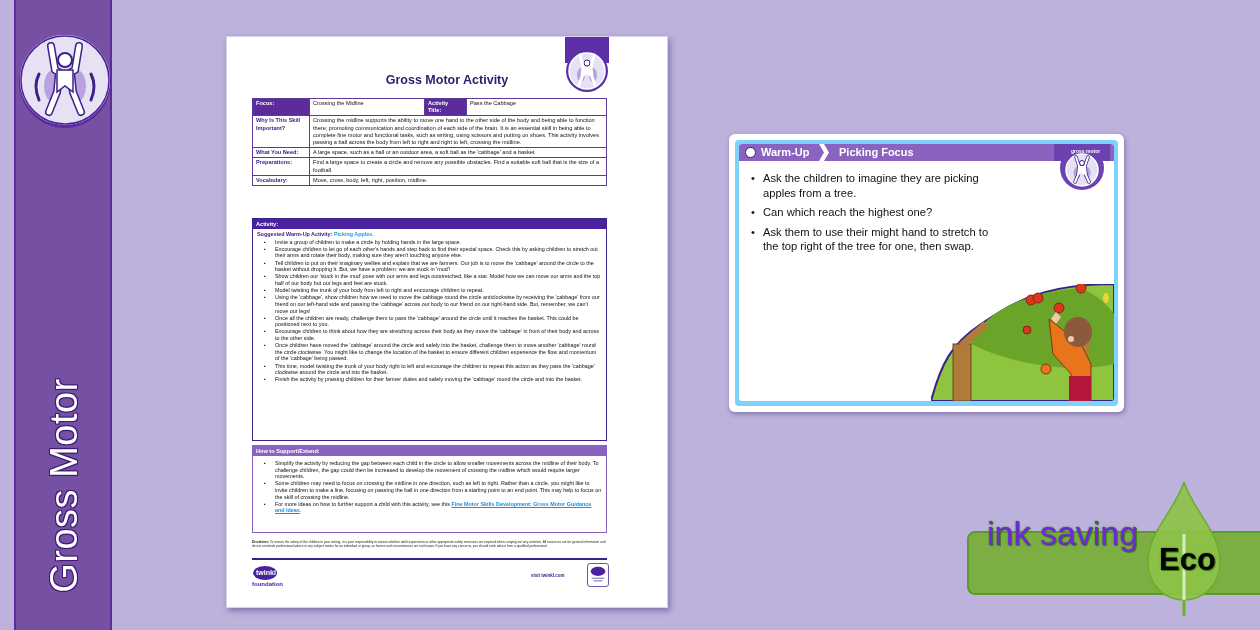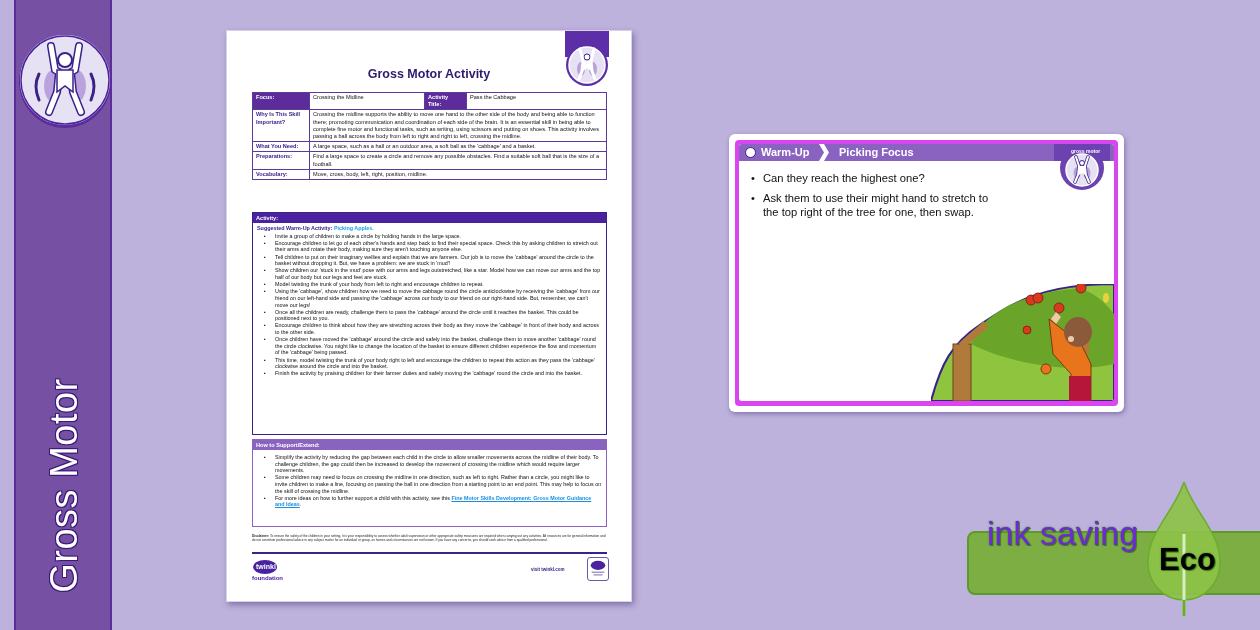--- a/index.html
+++ b/index.html
@@ -6,21 +6,21 @@
   html, body { width: 1260px; height: 630px; overflow: hidden; }
   body { background: #bdb2dc; font-family: "Liberation Sans", sans-serif; position: relative; }
 
   
   .band { position: absolute; left: 14px; top: 0; width: 98px; height: 630px; background: #7651a3; border-left: 2px solid #5b2c9a; border-right: 2px solid #5b2c9a; }
   .band-badge { position: absolute; left: 1px; top: 30px; width: 96px; height: 100px; }
   .band-title { position: absolute; left: 0; top: 360px; width: 96px; height: 250px; display: flex; align-items: center; justify-content: center; }
   .band-title span { display: block; transform: rotate(-90deg); white-space: nowrap; color: #fff; font-size: 38px; font-weight: 400; letter-spacing: 0.5px; text-shadow: 0 0 2px #3d1a7a, 1px 1px 0 #3d1a7a, -1px -1px 0 #3d1a7a, 1px -1px 0 #3d1a7a, -1px 1px 0 #3d1a7a; }
 
   
-  .page { position: absolute; left: 226px; top: 30px; width: 406px; height: 572px; background: #fff; box-shadow: 2px 3px 6px rgba(60,40,110,.45); border: 1px solid #d8d2e8; }
+  .page { position: absolute; left: 226px; top: 36px; width: 442px; height: 572px; background: #fff; box-shadow: 2px 3px 6px rgba(60,40,110,.45); border: 1px solid #d8d2e8; }
   .page-ribbon { position: absolute; left: 338px; top: 0; width: 44px; height: 58px; }
   .page-title { position: absolute; left: 0; width: 100%; top: 36px; text-align: center; color: #2e1a6e; font-size: 12.5px; font-weight: 700; }
   .info-table { position: absolute; left: 25px; top: 61px; width: 355px; border-collapse: collapse; font-size: 5.6px; line-height: 7.2px; color: #111; }
   .info-table td { border: 1px solid #5b3a9a; padding: 1px 3px; vertical-align: top; }
   .info-table .hdr { background: #5b2c9a; color: #fff; font-weight: 700; }
   .info-table .lbl { color: #3a2289; font-weight: 700; width: 57px; }
 
   .section { position: absolute; left: 25px; width: 355px; border: 1px solid #3a2289; }
   .section-head { background: #4a22a0; color: #fff; font-weight: 700; font-size: 5.6px; padding: 2px 3px; height: 10px; }
   .section-head.light { background: #8a62c0; }
@@ -34,21 +34,21 @@
 
   .disclaimer { position: absolute; left: 25px; top: 503px; width: 355px; font-size: 3.2px; line-height: 4px; color: #222; }
   .disclaimer b { font-weight: 700; }
   .footer-rule { position: absolute; left: 25px; top: 521px; width: 355px; height: 2px; background: #3a2289; }
   .logo-twinkl { position: absolute; left: 24px; top: 527px; width: 32px; height: 24px; }
   .visit { position: absolute; left: 304px; top: 536px; font-size: 4.5px; color: #3a2289; font-weight: 700; }
   .quality-badge { position: absolute; left: 360px; top: 526px; width: 22px; height: 24px; border: 1px solid #6a5aa8; border-radius: 3px; background: #fff; }
 
   
   .card { position: absolute; left: 729px; top: 134px; width: 395px; height: 278px; background: #fff; border-radius: 6px; box-shadow: 1px 2px 5px rgba(60,40,110,.45); }
-  .card-frame { position: absolute; left: 6px; top: 6px; width: 383px; height: 266px; background: #d946ef; border-radius: 4px; }
+  .card-frame { position: absolute; left: 6px; top: 6px; width: 383px; height: 266px; background: #7dd3fc; border-radius: 4px; }
   .card-inner { position: absolute; left: 4px; top: 4px; width: 375px; height: 257px; background: #fff; border-radius: 3px; overflow: hidden; }
   .card-header { position: absolute; left: 0; top: 0; width: 375px; height: 17px; background: #8a62c0; }
   .hdr-circle { position: absolute; left: 6px; top: 3px; width: 11px; height: 11px; background: #fff; border: 1.5px solid #3a2289; border-radius: 50%; }
   .hdr-warm { position: absolute; left: 22px; top: 2px; color: #fff; font-weight: 700; font-size: 11px; }
   .hdr-chev { position: absolute; left: 78px; top: 0; width: 12px; height: 17px; }
   .hdr-topic { position: absolute; left: 100px; top: 2px; color: #fff; font-weight: 700; font-size: 11px; }
   .card-list { position: absolute; left: 12px; top: 27px; width: 240px; list-style: none; font-size: 11.2px; line-height: 14.5px; color: #111; }
   .card-list li { position: relative; padding-left: 12px; margin-bottom: 5px; }
   .card-list li::before { content: "\2022"; position: absolute; left: 0; top: 0; }
   .card-badge { position: absolute; left: 315px; top: 0; width: 56px; height: 48px; }
@@ -181,21 +181,22 @@
     <div class="card-inner">
       <div class="card-header">
         <div class="hdr-circle"></div>
         <div class="hdr-warm">Warm-Up</div>
         <svg class="hdr-chev" viewBox="0 0 12 17">
           <path d="M2 0 L7 0 L12 8.5 L7 17 L2 17 L7 8.5 Z" fill="#fff"></path>
         </svg>
         <div class="hdr-topic">Picking Focus</div>
       </div>
       <ul class="card-list">
-        <li>Can they reach the highest one?</li>
+        <li>Ask the children to imagine they are picking apples from a tree.</li>
+        <li>Can which reach the highest one?</li>
         <li>Ask them to use their might hand to stretch to the top right of the tree for one, then swap.</li>
       </ul>
       <svg class="card-badge" viewBox="0 0 56 48">
         <path d="M0 0 L56 0 L56 17 L0 17 Z" fill="#6c42b0"></path>
         <circle cx="28" cy="24" r="22" fill="#6c42b0"></circle>
         <circle cx="28" cy="26" r="16" fill="#e6e2f3" stroke="#fff" stroke-width="1.5"></circle>
         <text x="17" y="9" font-size="5" fill="#fff" font-weight="700" font-family="Liberation Sans, sans-serif">gross motor</text>
         <ellipse cx="23" cy="29" rx="3.5" ry="6" fill="#b9a2de"></ellipse>
         <ellipse cx="33" cy="29" rx="3.5" ry="6" fill="#b9a2de"></ellipse>
         <circle cx="28" cy="19" r="2.5" fill="#fff" stroke="#3a2289" stroke-width="1"></circle>

